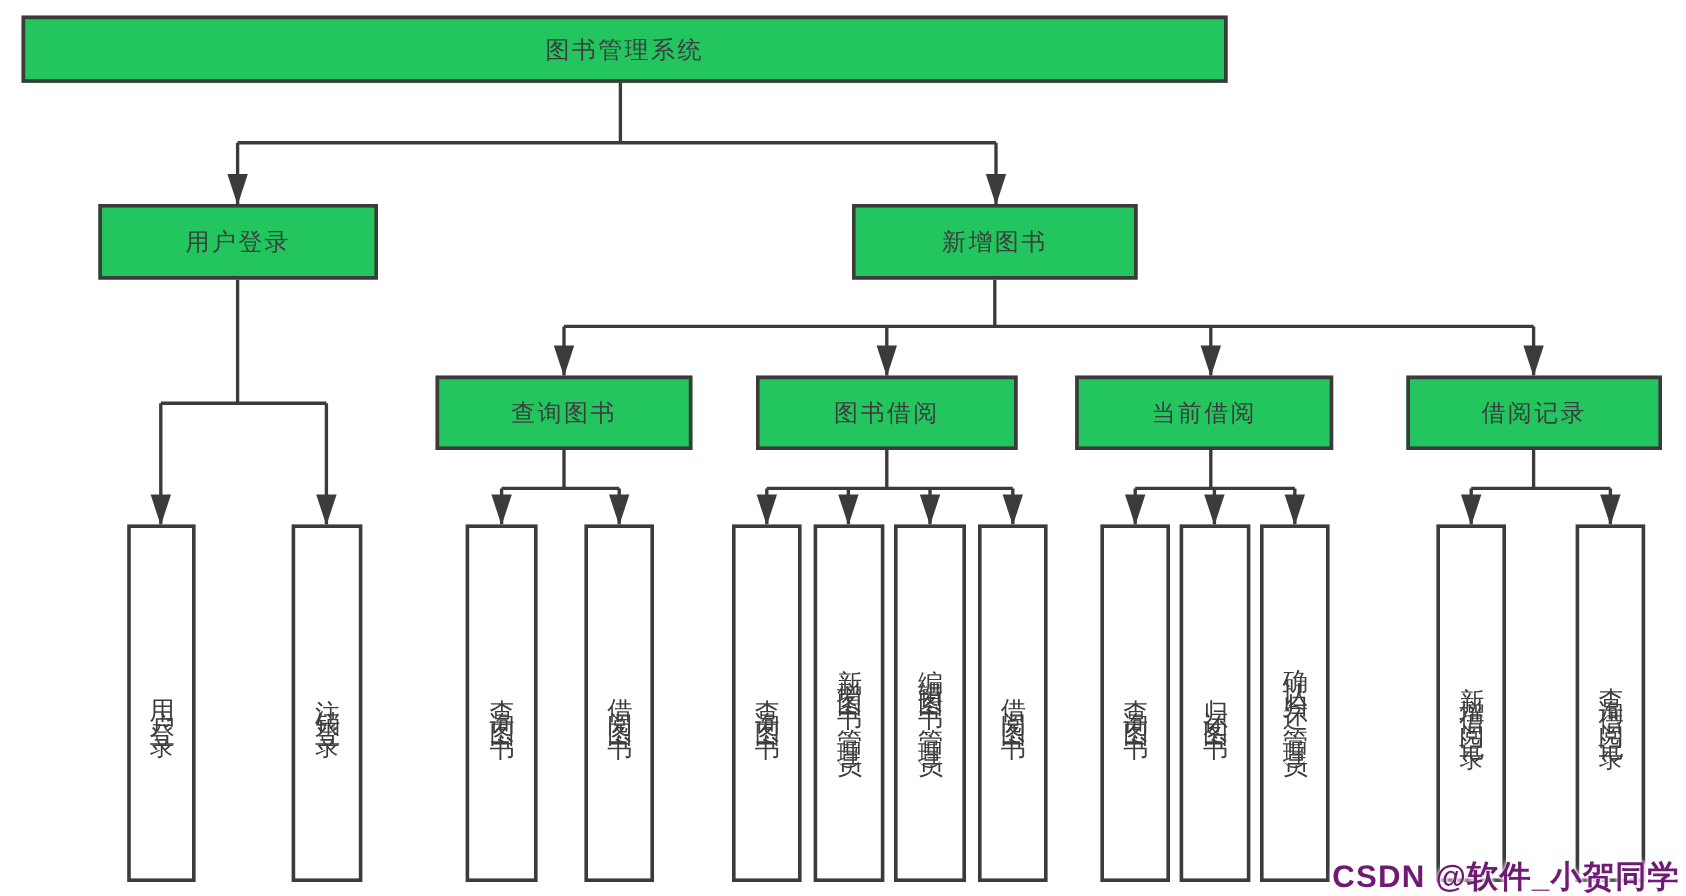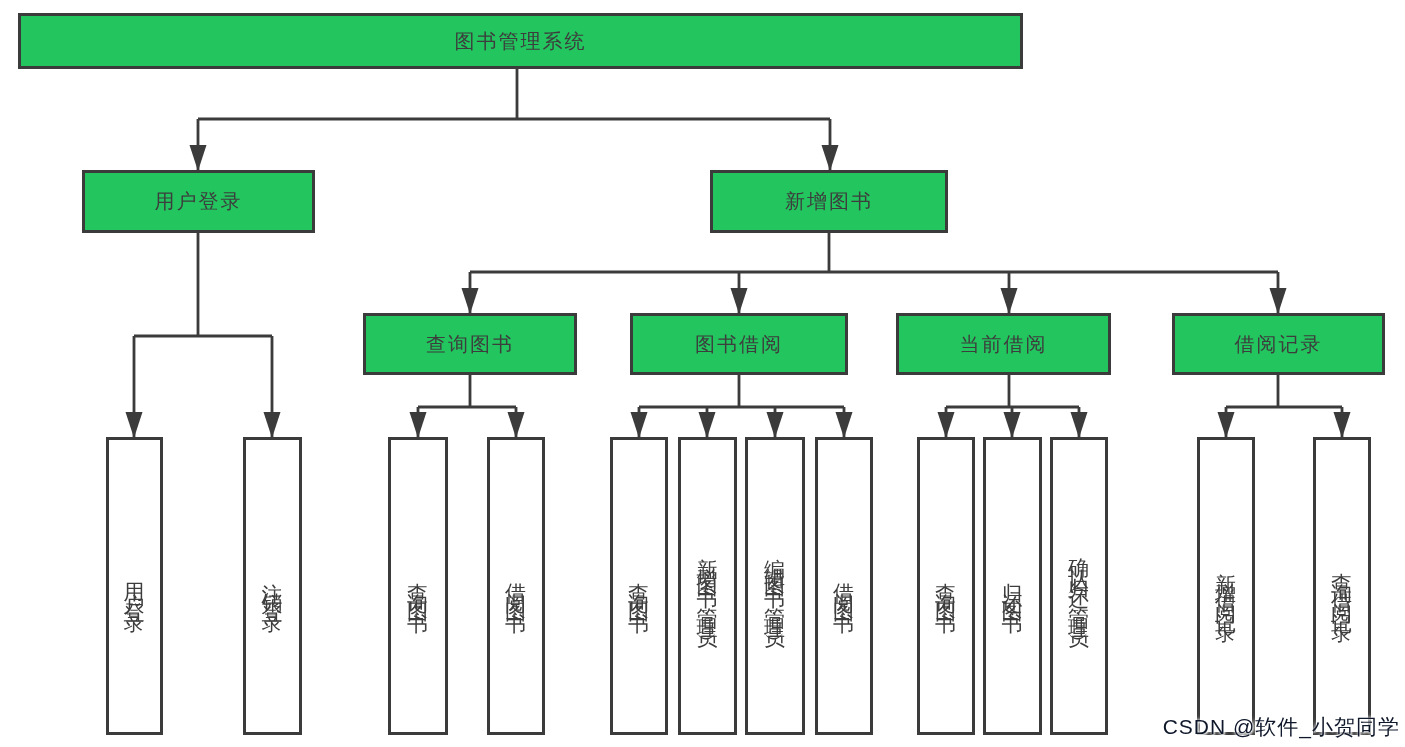--- a/index.html
+++ b/index.html
@@ -47,26 +47,27 @@
     color: #3d3d3d;
     font-size: 21px;
     line-height: 1;
     letter-spacing: 10px;
     white-space: nowrap;
   }
   #watermark {
     position: absolute;
     top: 713px;
     right: 5px;
-    font-size: 21px;
-    color: #0f172a;
+    font-size: 26px;
+    color: #701a75;
     letter-spacing: 1px;
     z-index: 3;
     text-shadow: 0 0 3px #ffffff, 0 0 5px #ffffff, 1px 1px 2px #ffffff;
     white-space: nowrap;
+    font-weight: bold;
   }
 </style>
 </head>
 <body>
 
 <div id="canvas">
 
   <svg id="connector-layer" viewBox="0 0 1405 747" xmlns="http://www.w3.org/2000/svg" aria-hidden="true">
     <g stroke="#3b3b3b" stroke-width="2.8" fill="none">
 

